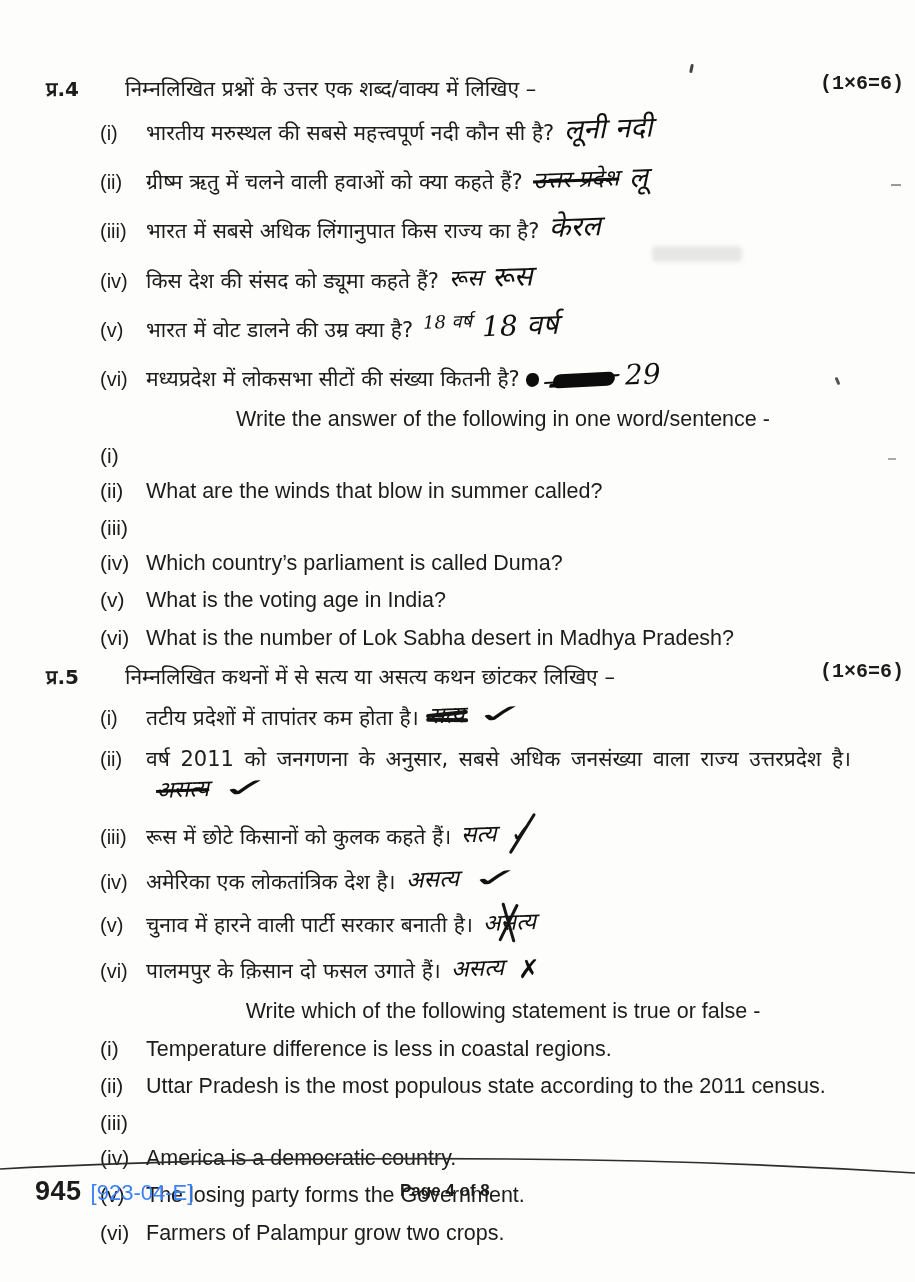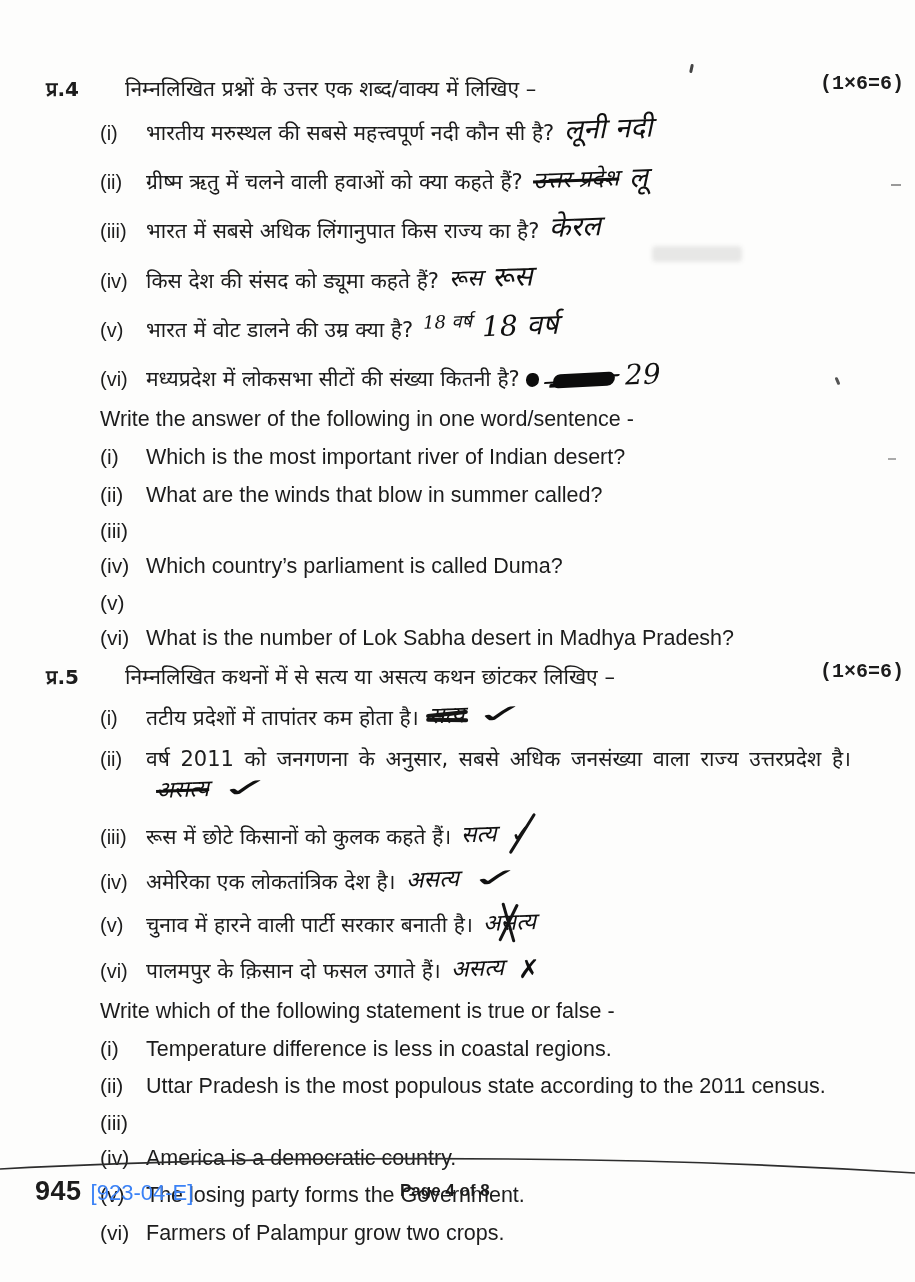--- a/index.html
+++ b/index.html
@@ -19,21 +19,21 @@
   .items{margin:0;}
   .item-row{display:flex;align-items:baseline;padding-left:54px;}
   .hi-row{margin-bottom:12px;}
   .en-row{margin-bottom:10px;}
   .inum{width:46px;flex-shrink:0;font-size:20px;}
   .hi .inum{font-size:20px;}
   .itext{flex:1;text-align:justify;padding-right:55px;line-height:1.33;}
   .hi .itext{font-family:"DejaVu Sans",sans-serif;font-size:21px;font-weight:500;}
   .en .itext{font-size:21.5px;line-height:1.28;}
   .en .inum{font-size:21px;}
-  .subhead{padding-left:54px;font-size:21.5px;margin:6px 0 12px 0;}
+  .subhead{padding-left:54px;font-size:21.5px;margin:6px 0 12px 0;text-align:center;}
   
   .answer{white-space:nowrap;}
   .hw{
     font-family:"DejaVu Serif",serif;font-style:italic;
     font-size:23px;color:#101010;display:inline-block;
     transform:rotate(-2deg);margin-left:10px;position:relative;top:-2px;
   }
   .hw-big{font-size:28px;}
   .hw-sup{font-size:18px;top:-9px;}
   .hw-struck{text-decoration:line-through;text-decoration-thickness:2.5px;}
@@ -116,35 +116,35 @@
           </div>
           <div class="item-row hi-row">
             <span class="inum">(vi)</span>
             <span class="itext">मध्यप्रदेश में लोकसभा सीटों की संख्या कितनी है?<span class="answer"><span class="dot"></span><span class="blob"></span><span class="hw hw-big">29</span></span></span>
           </div>
         </div>
       <div class="subhead">Write the answer of the following in one word/sentence -</div>
       <div class="items en">
           <div class="item-row en-row">
             <span class="inum">(i)</span>
-            <span class="itext">Which is the most important river of Indian desert?</span>
           </div>
           <div class="item-row en-row">
             <span class="inum">(ii)</span>
             <span class="itext">What are the winds that blow in summer called?</span>
           </div>
           <div class="item-row en-row">
             <span class="inum">(iii)</span>
           </div>
           <div class="item-row en-row">
             <span class="inum">(iv)</span>
             <span class="itext">Which country’s parliament is called Duma?</span>
           </div>
           <div class="item-row en-row">
             <span class="inum">(v)</span>
+            <span class="itext">What is the voting age in India?</span>
           </div>
           <div class="item-row en-row">
             <span class="inum">(vi)</span>
             <span class="itext">What is the number of Lok Sabha desert in Madhya Pradesh?</span>
           </div>
         </div>
     </section>
 
     <section class="qsection" style="margin-top:4px;">
       <div class="qhead">

